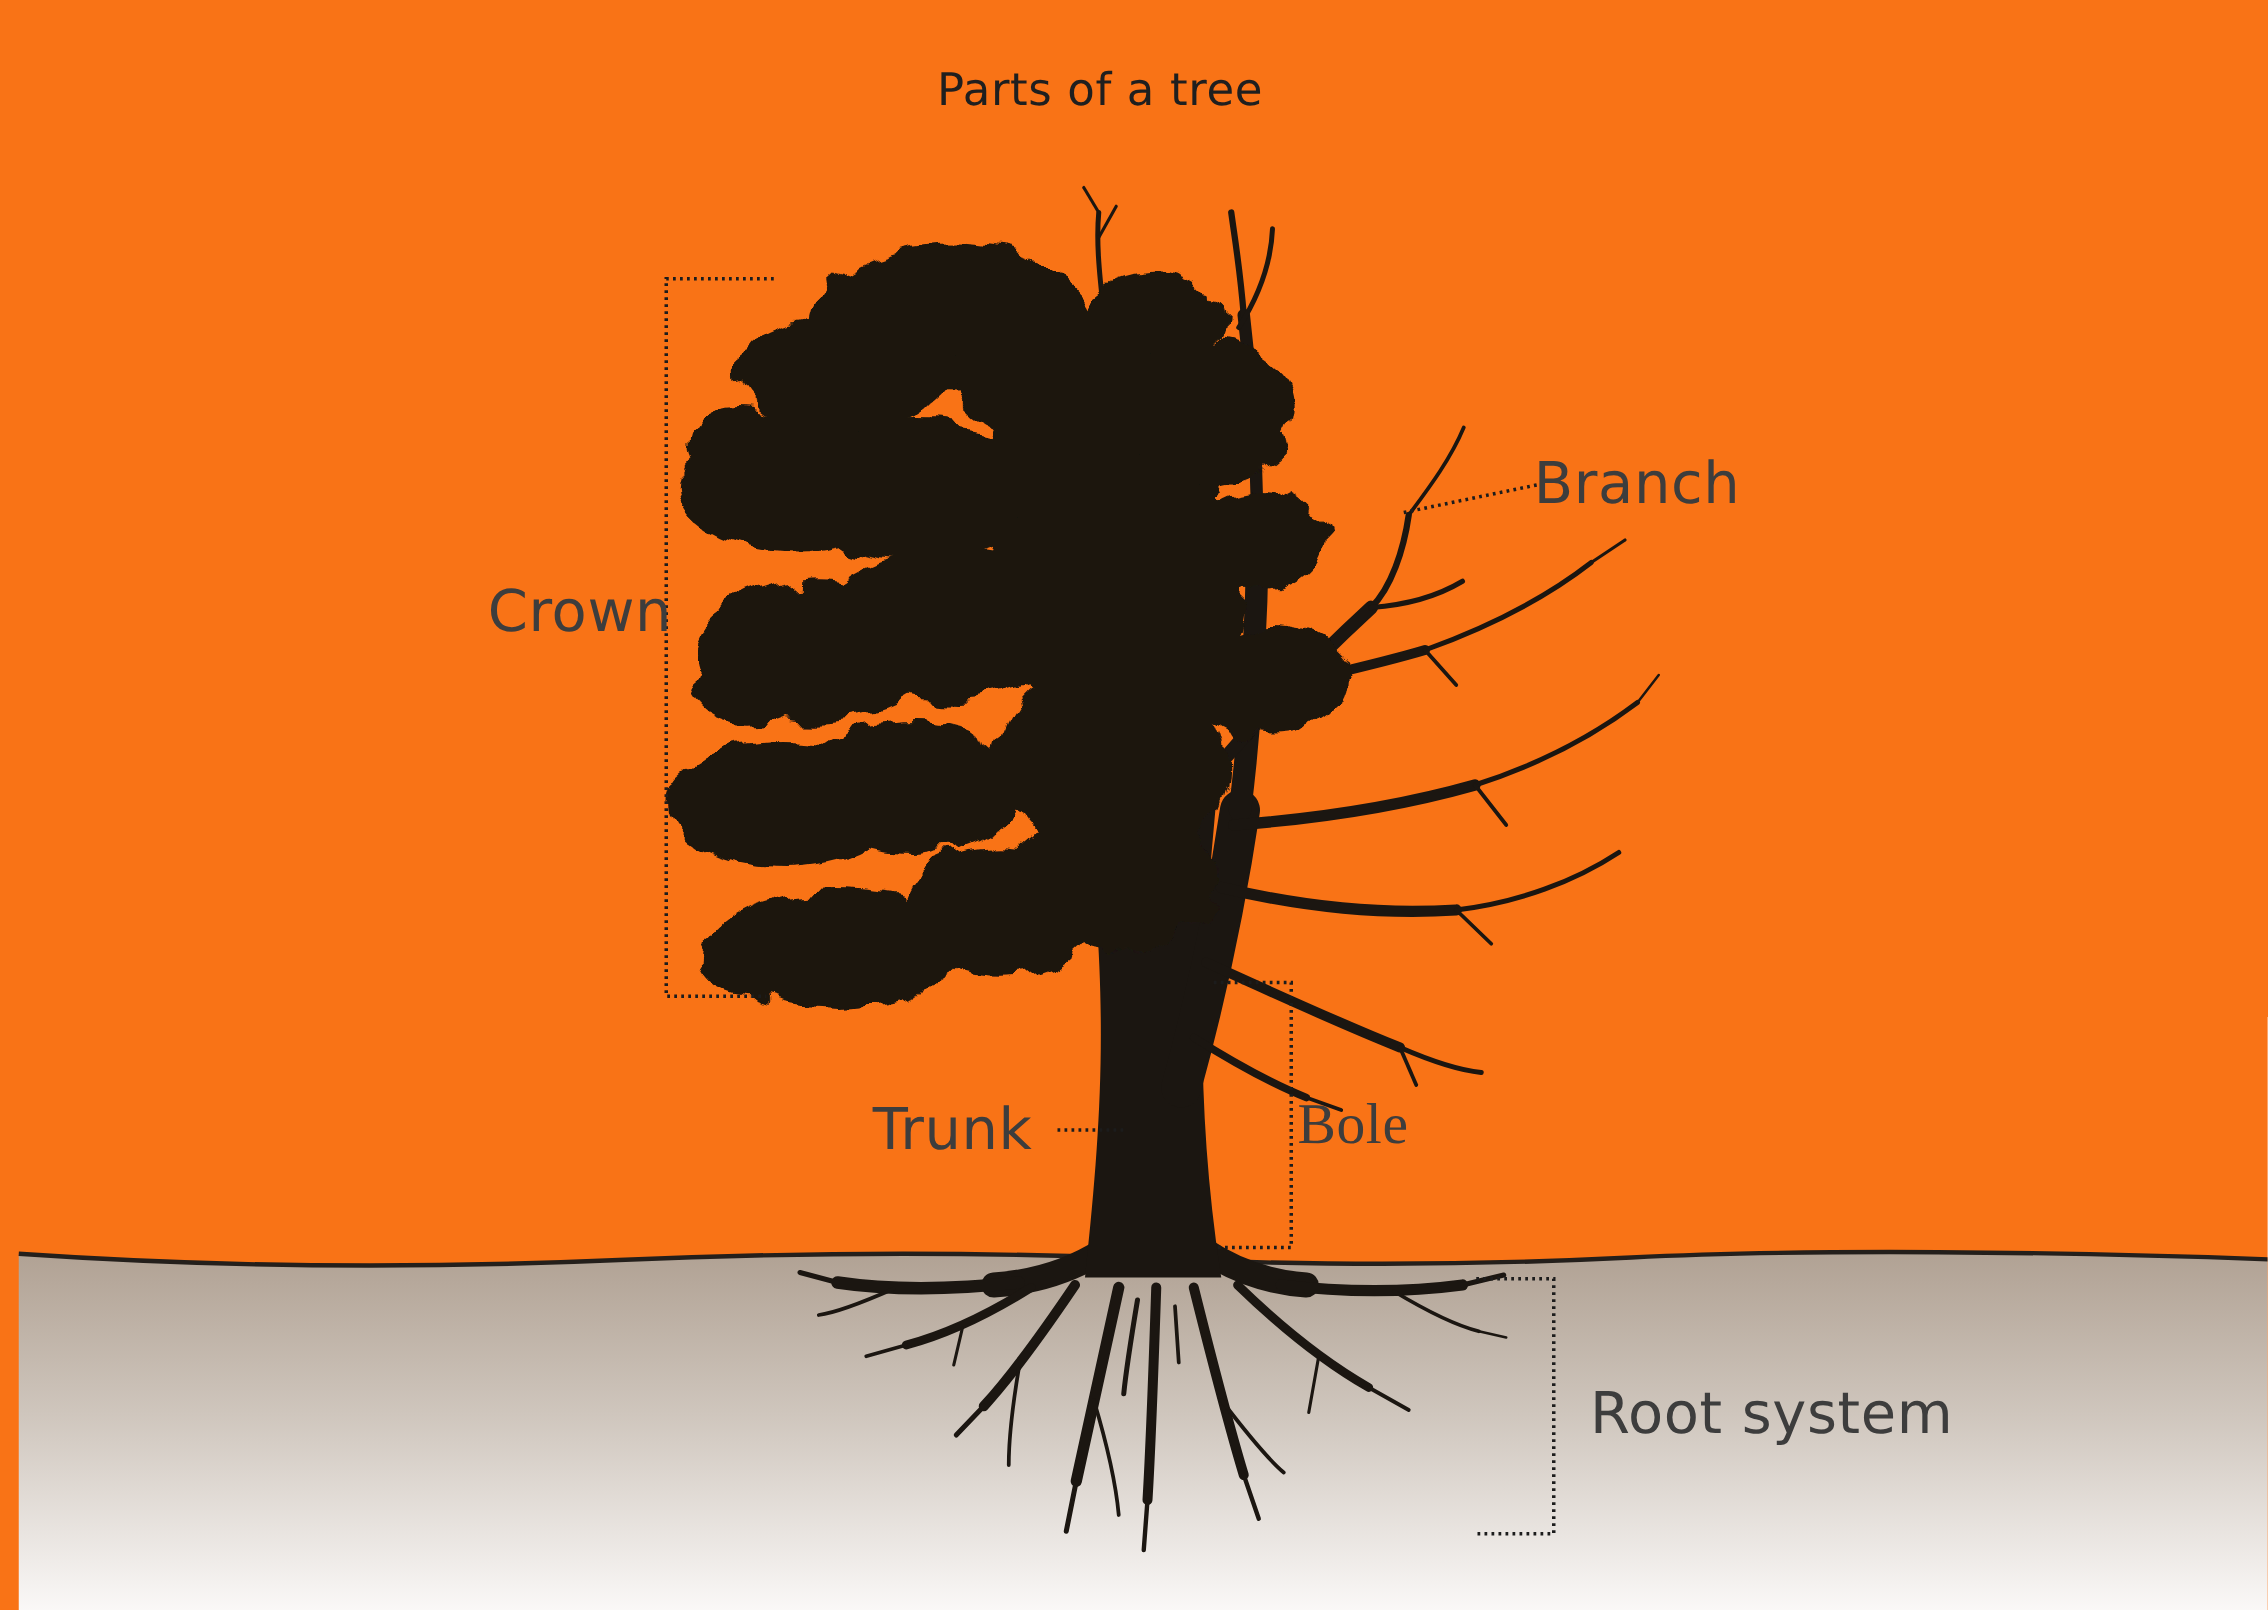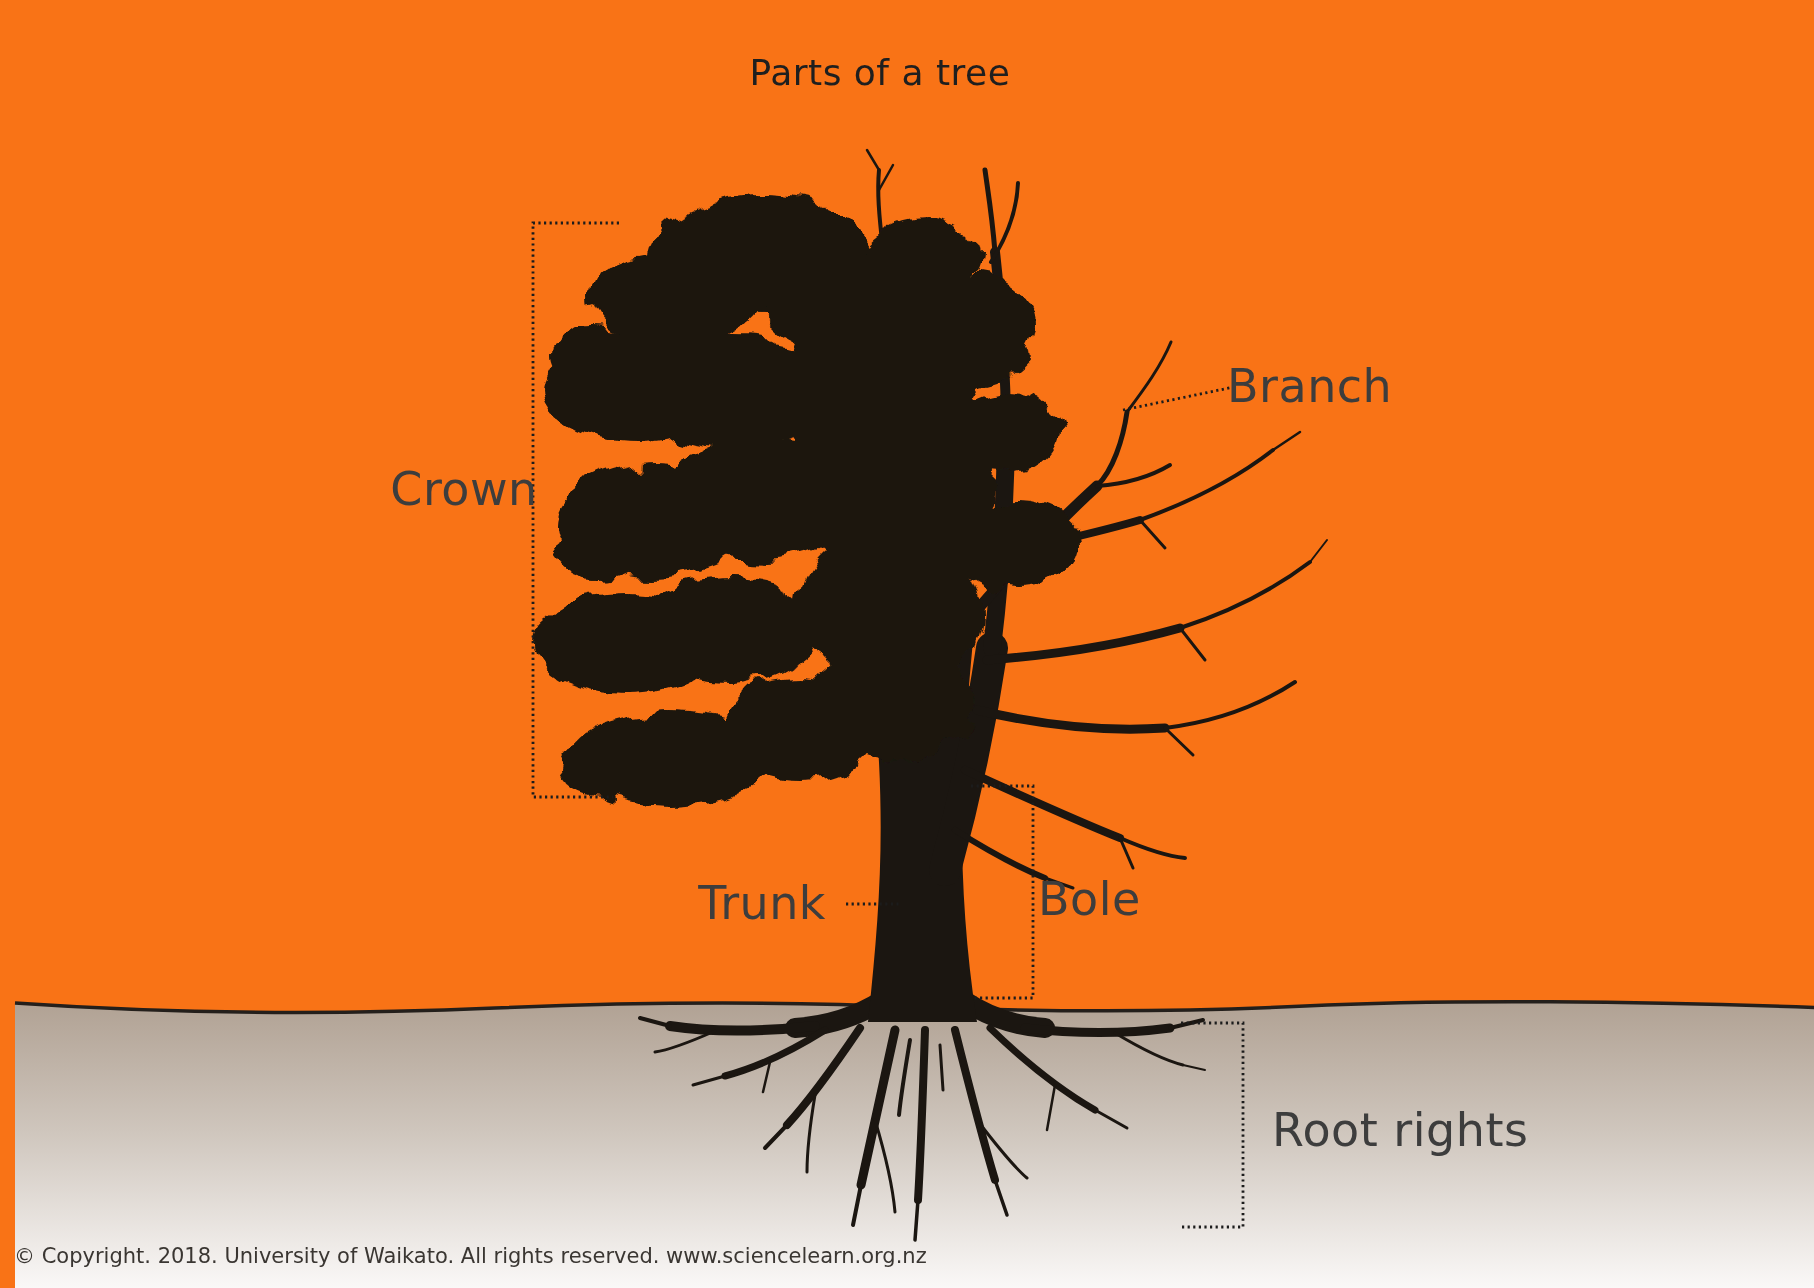--- a/index.html
+++ b/index.html
@@ -171,18 +171,17 @@
   </svg>
 
   <div id="diagram-title">Parts of a tree</div>
 
   <div class="lbl center-xy" style="left:424px;top:489px;">Crown</div>
 
   <div class="lbl center-y" style="left:1227px;top:386px;">Branch</div>
 
   <div class="lbl right-y" style="left:826px;top:903px;text-align:right;">Trunk</div>
 
-  <div class="lbl center-y" style="left:1038px;top:899px;">Bole</div>
+  <div class="lbl center-y" style="left:1038px;top:899px;font-family:Liberation Serif, serif;">Bole</div>
 
-  <div class="lbl center-y" style="left:1272px;top:1130px;">Root rights</div>
+  <div class="lbl center-y" style="left:1272px;top:1130px;">Root system</div>
 
-  <div id="copyright">© Copyright. 2018. University of Waikato. All rights reserved. www.sciencelearn.org.nz</div>
 </div>
 
 </body></html>

